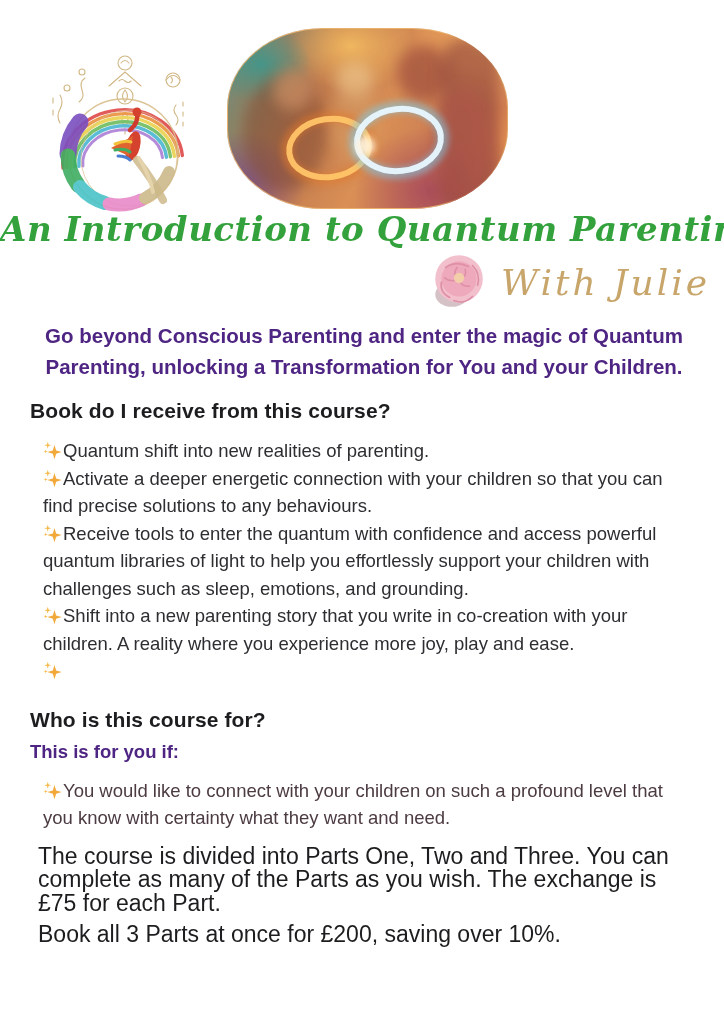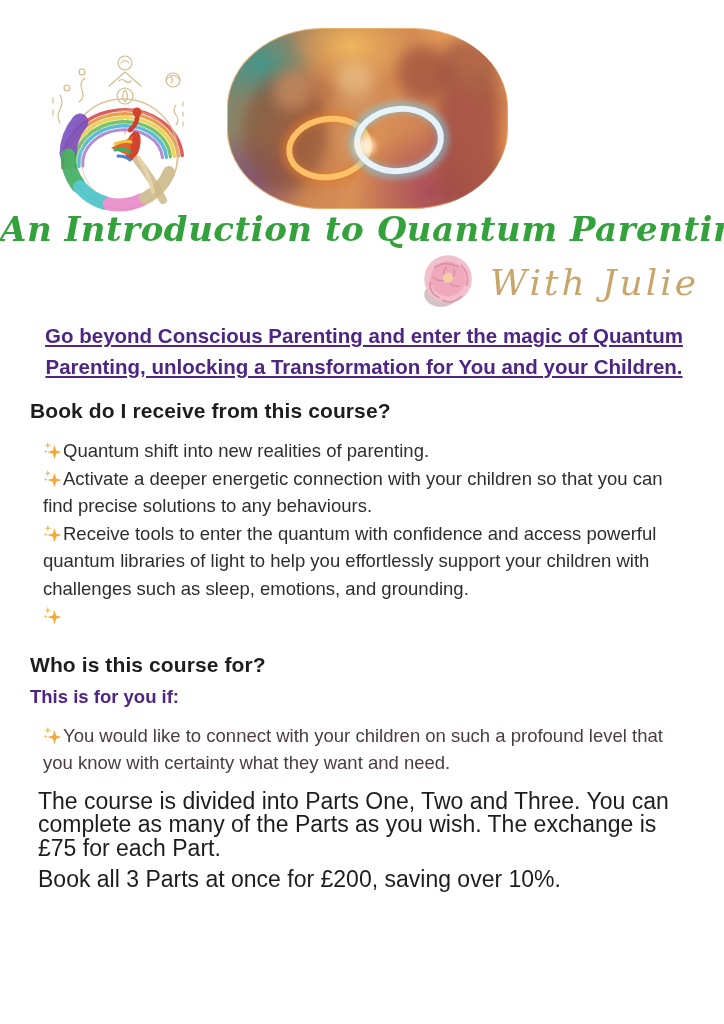--- a/index.html
+++ b/index.html
@@ -29,34 +29,34 @@
   .hero svg{display:block;width:100%;height:100%;}
 
   .title-row{position:absolute;left:0;top:209px;width:724px;text-align:center;}
   .title{
     font-family:"DejaVu Serif","Liberation Serif",serif;
     font-style:italic;font-weight:bold;
     font-size:34px;line-height:1.2;letter-spacing:.5px;
     color:var(--title-green,#34A23C);white-space:nowrap;
   }
   .byline-row{
-    position:absolute;right:25px;top:250px;height:64px;
+    position:absolute;right:14px;top:250px;height:64px;
     display:flex;align-items:center;gap:12px;
   }
   .rose{width:62px;height:62px;}
   .byline{
     font-family:"DejaVu Serif","Liberation Serif",serif;font-style:italic;
     font-size:36px;color:var(--gold-script,#C8A66B);letter-spacing:3px;white-space:nowrap;
   }
 
   
   .main{position:absolute;left:0;top:320px;width:724px;padding:0 26px 0 30px;box-sizing:border-box;}
   .intro{
     text-align:center;font-weight:bold;font-size:20.5px;line-height:31px;
-    color:var(--accent-purple,#4E2583);margin:0 0 2px 0;text-decoration:underline;
+    color:var(--accent-purple,#4E2583);margin:0 0 2px 0;
   }
   h2.section-heading{
     font-size:21px;line-height:26px;margin:16px 0 7px 0;
     color:var(--heading-dark,#1D1D1F);letter-spacing:.1px;
   }
   .subheading{
     font-size:18.5px;font-weight:bold;line-height:24px;margin:0 0 4px 0;
     color:var(--accent-purple,#4E2583);
   }
   ul.bullets{list-style:none;margin:13px;padding:0;}
@@ -206,20 +206,23 @@
               <use href="#sparkles"></use>
             </svg><span>Quantum shift into new realities of parenting.</span></li>
         <li><svg class="spark">
               <use href="#sparkles"></use>
             </svg><span>Activate a deeper energetic connection with your children so that you can find precise solutions to any behaviours.</span></li>
         <li><svg class="spark">
               <use href="#sparkles"></use>
             </svg><span>Receive tools to enter the quantum with confidence and access powerful quantum libraries of light to help you effortlessly support your children with challenges such as sleep, emotions, and grounding.</span></li>
         <li><svg class="spark">
               <use href="#sparkles"></use>
+            </svg><span>Shift into a new parenting story that you write in co-creation with your children. A reality where you experience more joy, play and ease.</span></li>
+        <li><svg class="spark">
+              <use href="#sparkles"></use>
             </svg></li>
       </ul>
     </div>
 
     <div class="sec2">
       <h2 class="section-heading" style="margin-top:22px">Who is this course for?</h2>
       <p class="subheading">This is for you if:</p>
       <ul class="bullets">
         <li><svg class="spark">
               <use href="#sparkles"></use>

